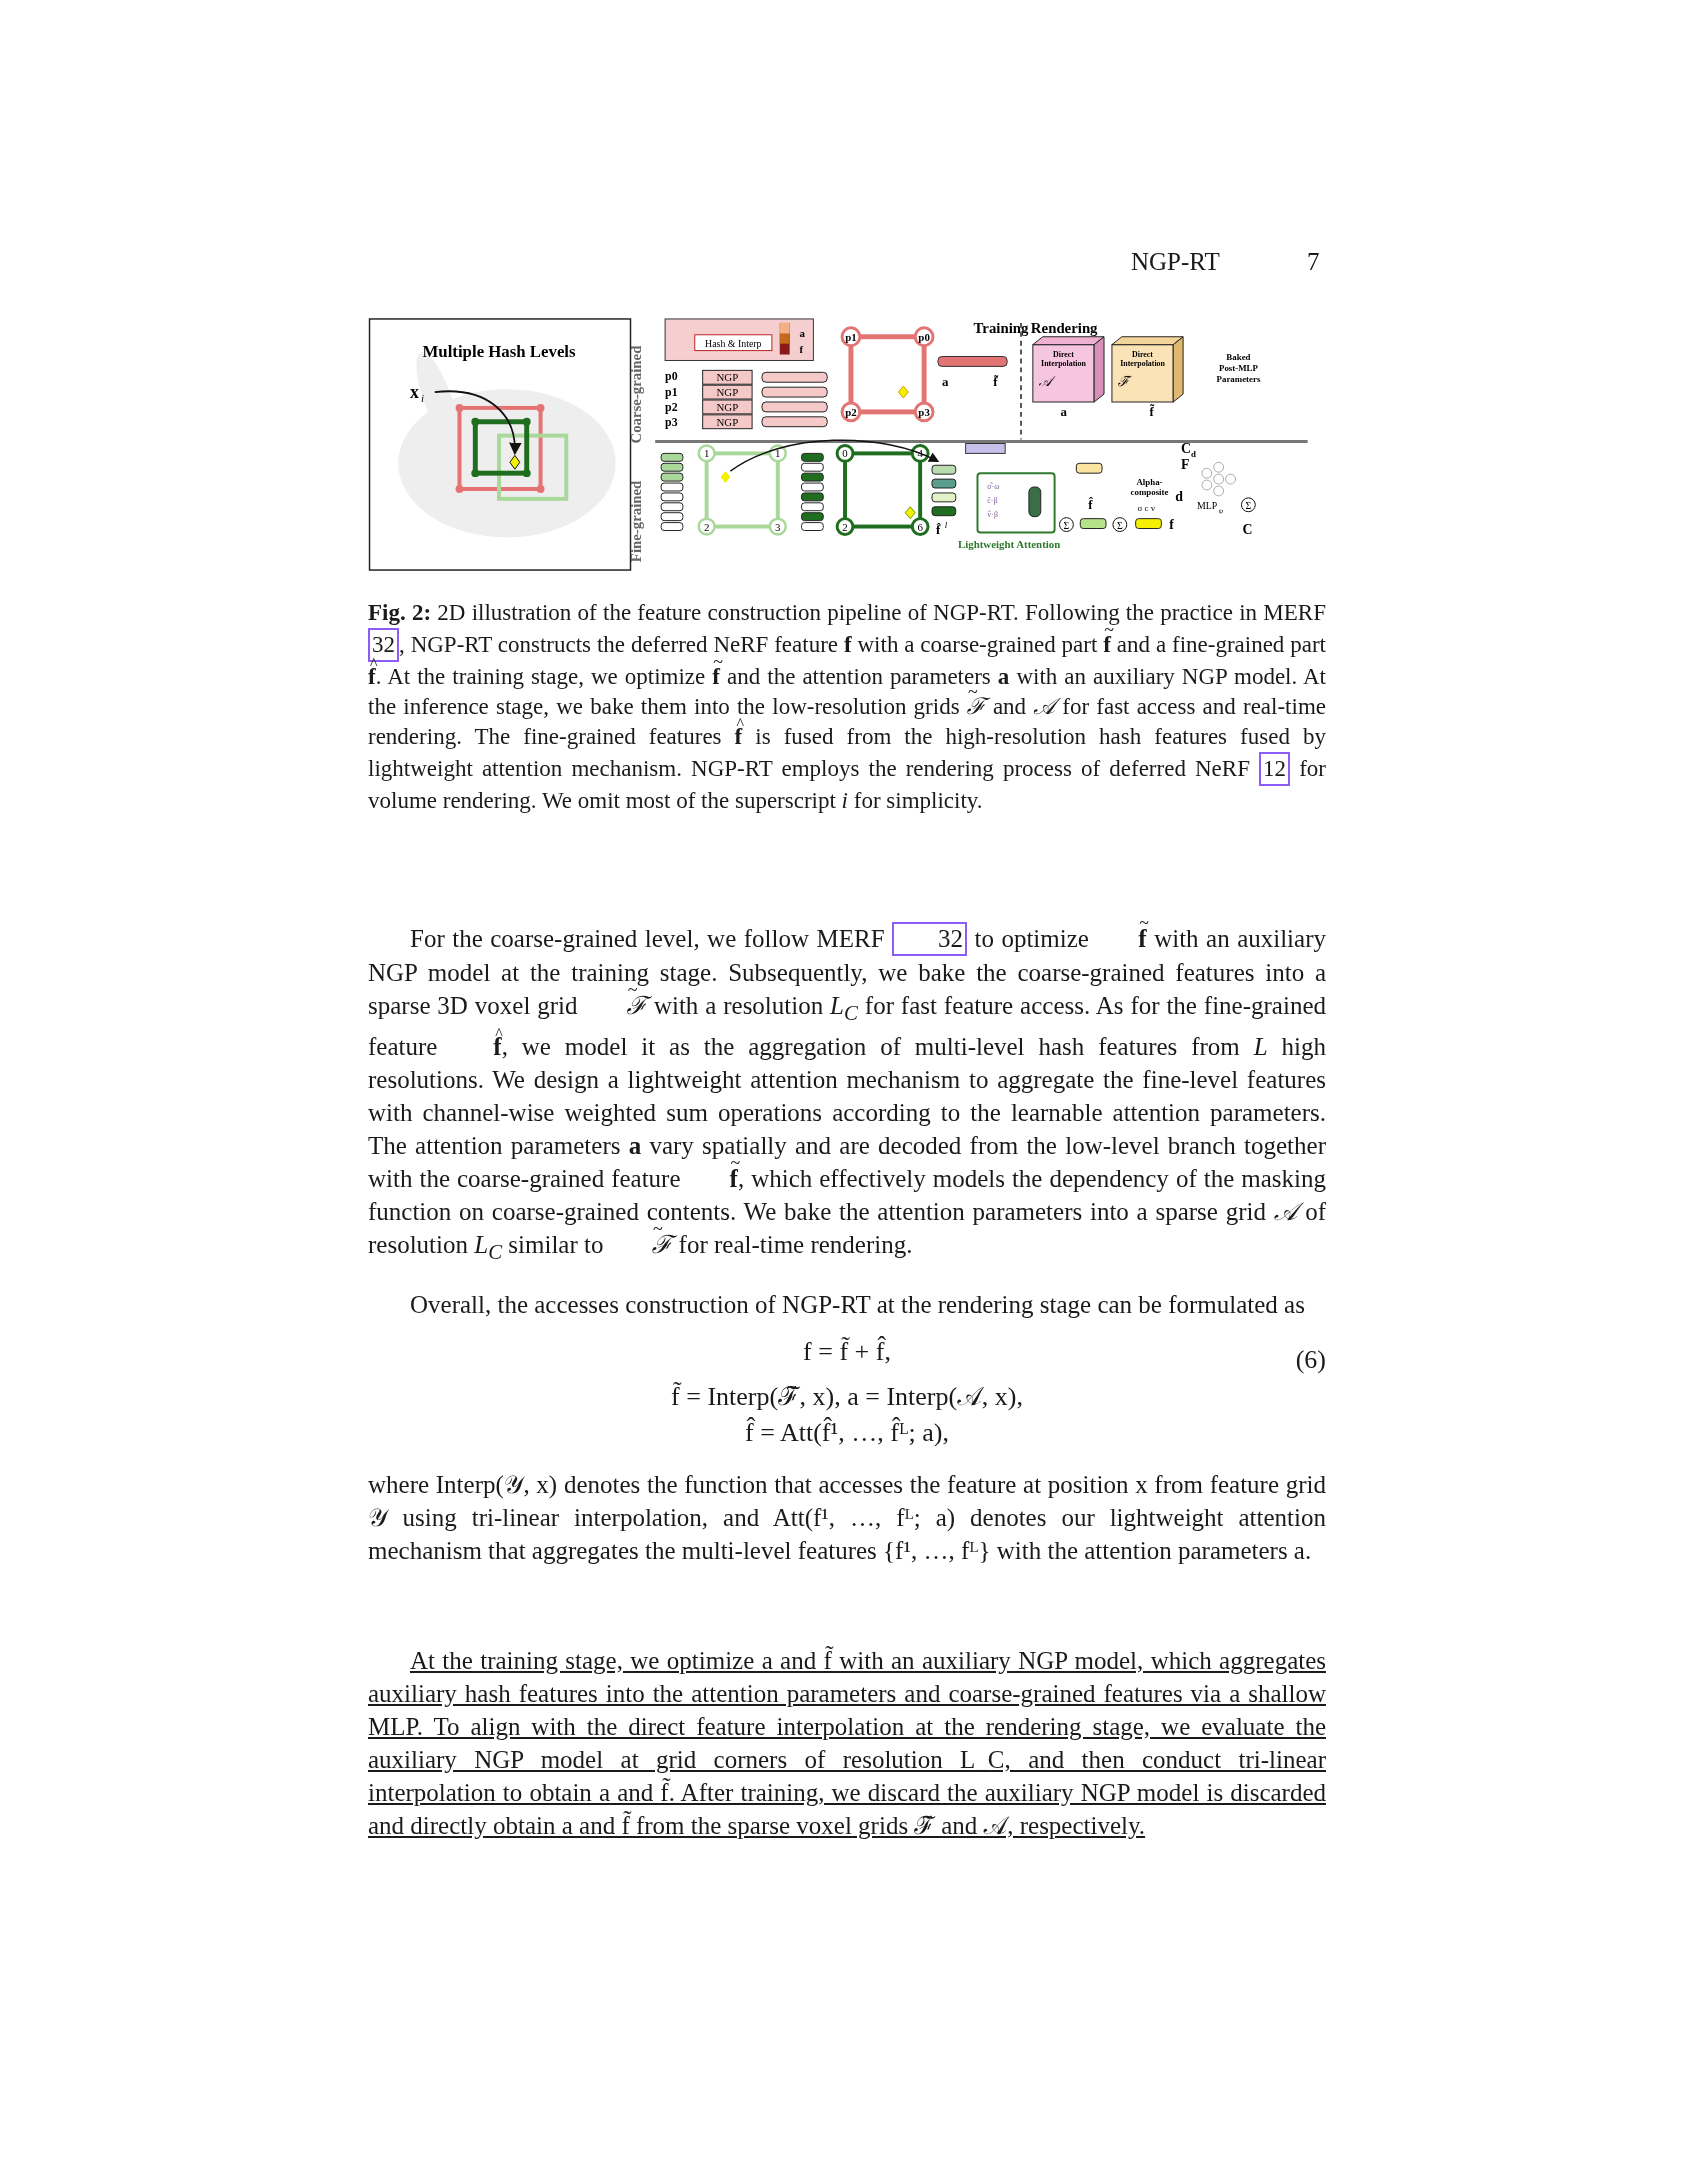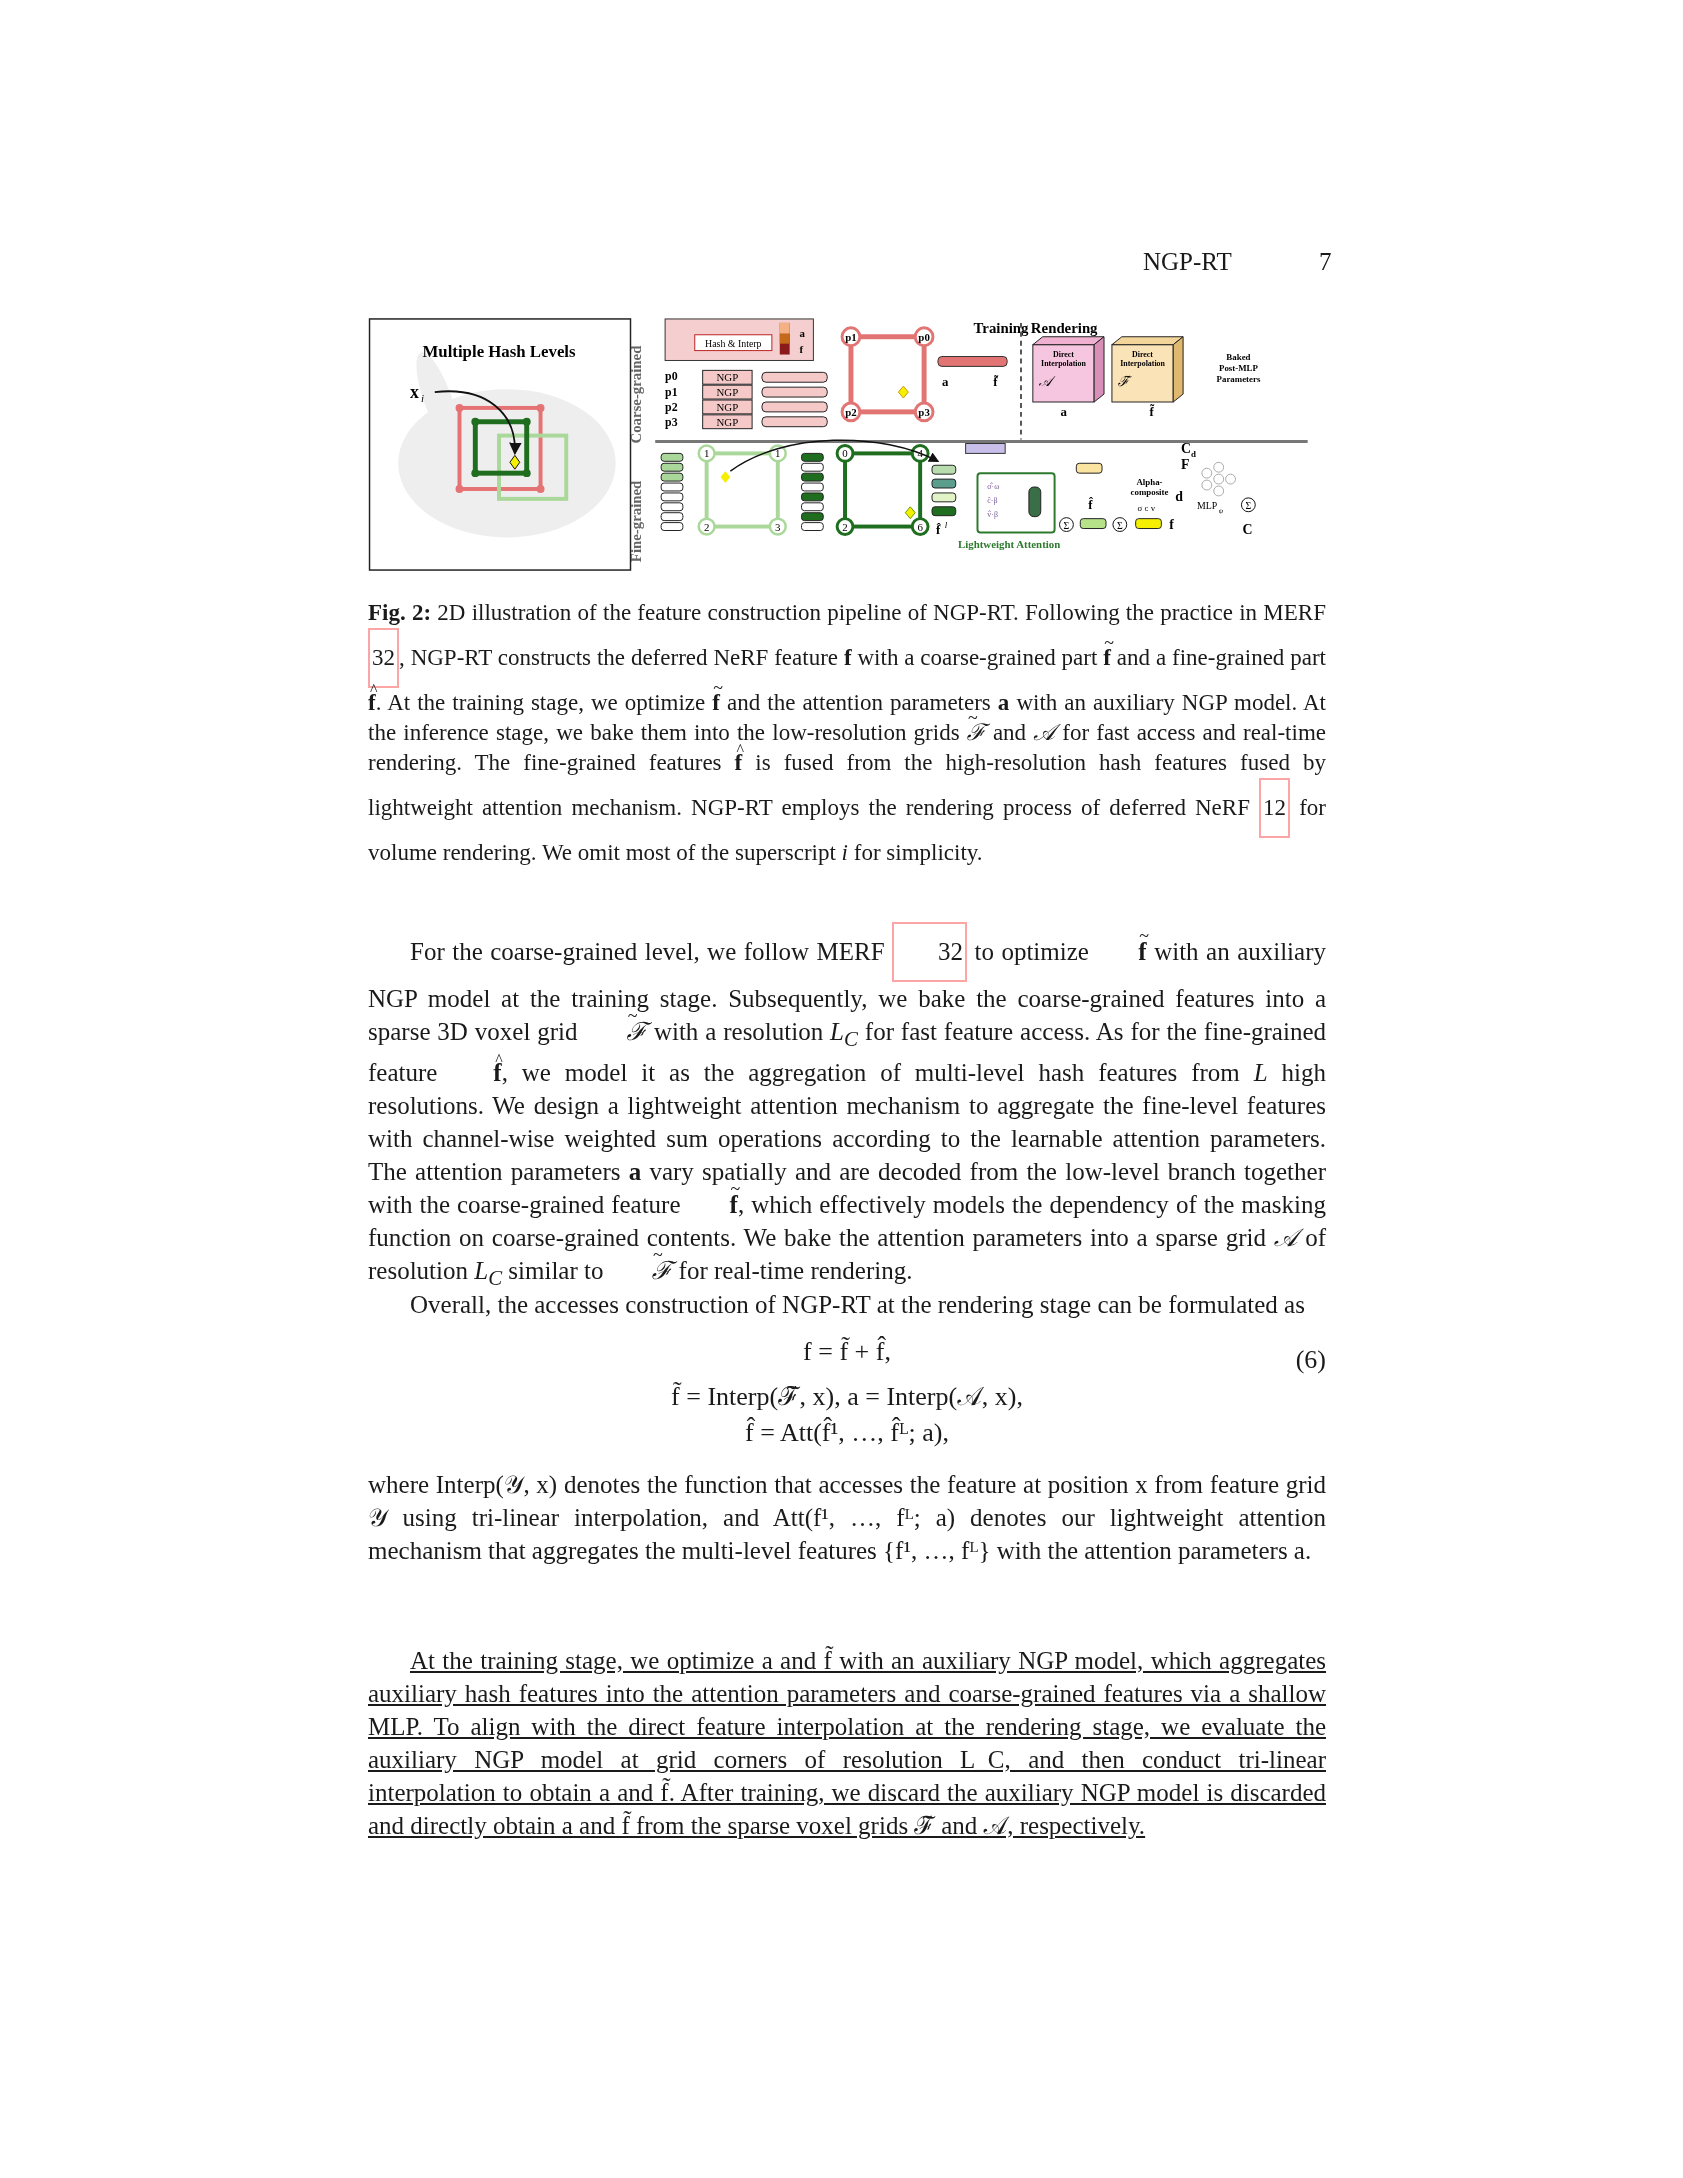--- a/index.html
+++ b/index.html
@@ -1,30 +1,30 @@
 <!DOCTYPE html>
 <html><head>
 <meta charset="utf-8">
 <style>
   html, body { margin:0; padding:0; background:#fff; }
   body { width:1683px; height:2178px; position:relative; overflow:hidden;
          font-family:"Liberation Serif","DejaVu Serif",serif; color:#1a1a1a; }
-  .header { position:absolute; top:248px; left:12px; width:1465px; height:40px; font-size:25px;padding-left:47px; }
+  .header { position:absolute; top:248px; left:0; width:1465px; height:40px; font-size:25px;padding-left:47px; }
   .header .title { position:absolute; left:1131px; top:0; }
   .header .pnum { position:absolute; left:1307px; top:0; }
   .figure { position:absolute; left:368px; top:315px; width:958px; height:259px; }
   .caption { position:absolute; left:368px; top:598px; width:958px; font-size:23px; line-height:30px; text-align:justify; }
   .caption b.lbl { font-weight:bold; }
   .body { position:absolute; left:368px; width:958px; font-size:25px; line-height:33px; text-align:justify; }
   .p1 { top:875px; }
   .p2 { top:1241px; }
   .p3 { top:1468px; }
   .p4 { top:1597px;text-decoration:underline; }
   .indent { text-indent:42px;margin-top:47px; }
-  .cite { display:inline-block; border:2px solid #fca5a5; padding:16px 2px; line-height:24px; }
+  .cite { display:inline-block; border:2px solid #8b5cf6; padding:3px 2px; line-height:24px; }
   .eq { position:absolute; left:368px; width:958px; font-size:26px; }
   .eq .row { position:absolute; left:0; width:958px; text-align:center;margin-top:32px; }
   .eq .num { position:absolute; right:0; }
   b.v { font-weight:bold; }
   i { font-style:italic; }
   .tilde, .hat { position:relative; display:inline-block; }
   .tilde::before { content:"~"; position:absolute; left:1px; top:-15px; font-size:18px; font-weight:normal; }
   .hat::before { content:"^"; position:absolute; left:2px; top:-13px; font-size:16px; font-weight:normal; }
   svg text { font-family:"Liberation Serif","DejaVu Serif",serif; }
 </style>

